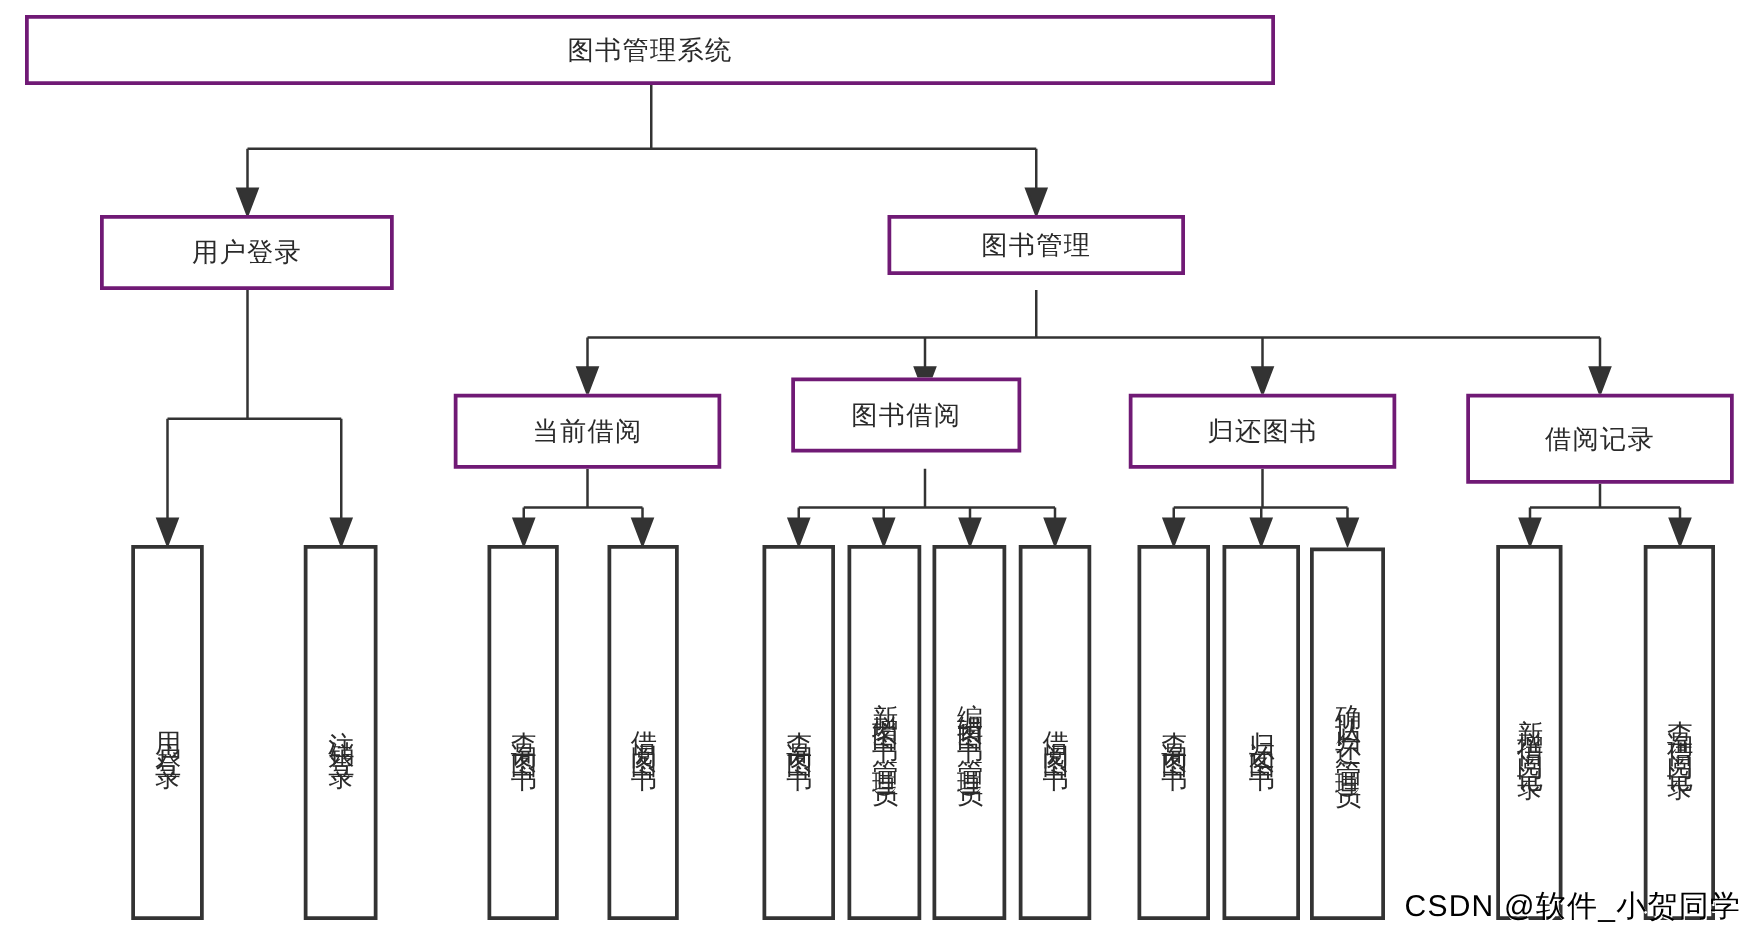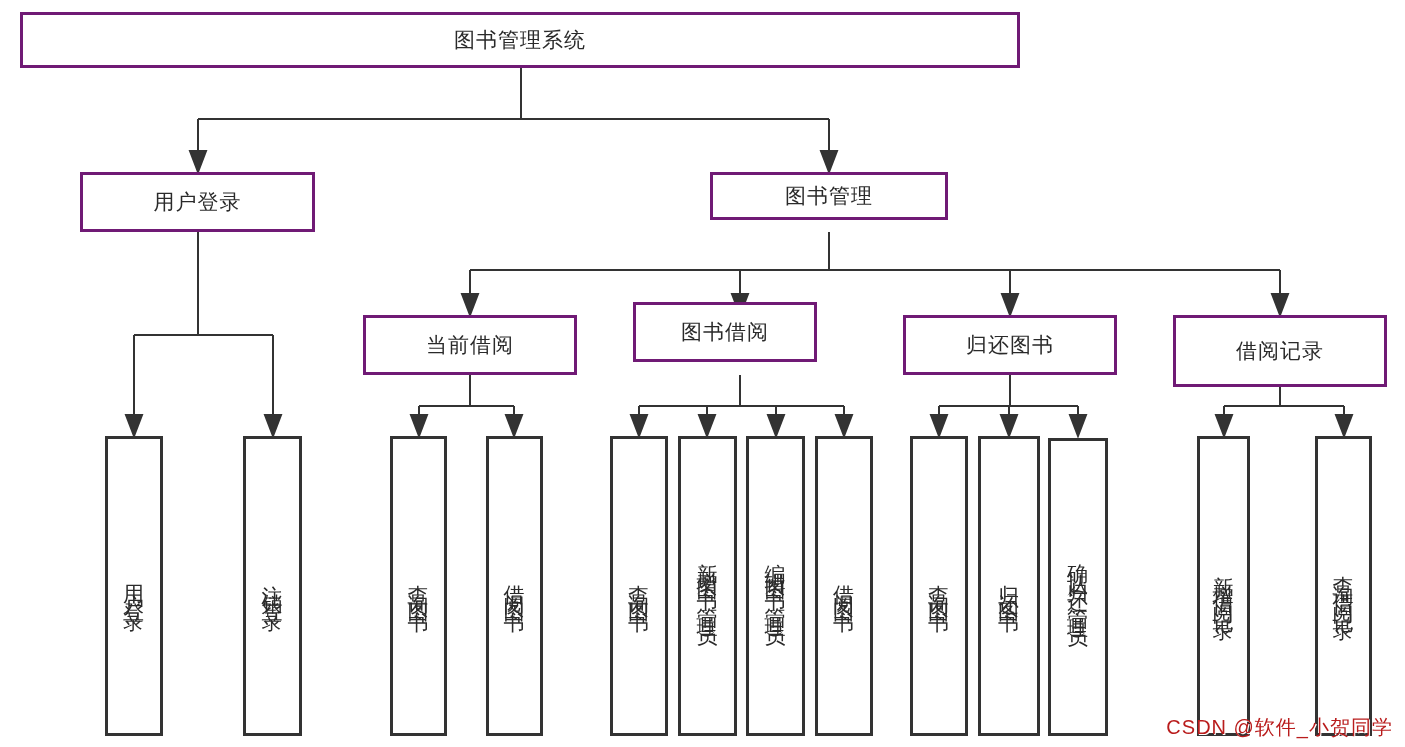--- a/index.html
+++ b/index.html
@@ -34,22 +34,22 @@
     writing-mode:vertical-lr;
     text-orientation:mixed;
     font-size:21px;
     letter-spacing:9px;
     line-height:1;
     white-space:nowrap;
   }
   .watermark{
     position:absolute;
     right:12px;bottom:6px;
-    font-size:20px;
-    color:#b91c1c;
+    font-size:24px;
+    color:#000000;
     text-shadow:1px 1px 0 #ffffff;
     letter-spacing:1px;
   }
 </style>
 </head>
 <body>
 
 <div class="canvas">
 
   <svg class="wires" viewBox="0 0 1405 747" xmlns="http://www.w3.org/2000/svg">

